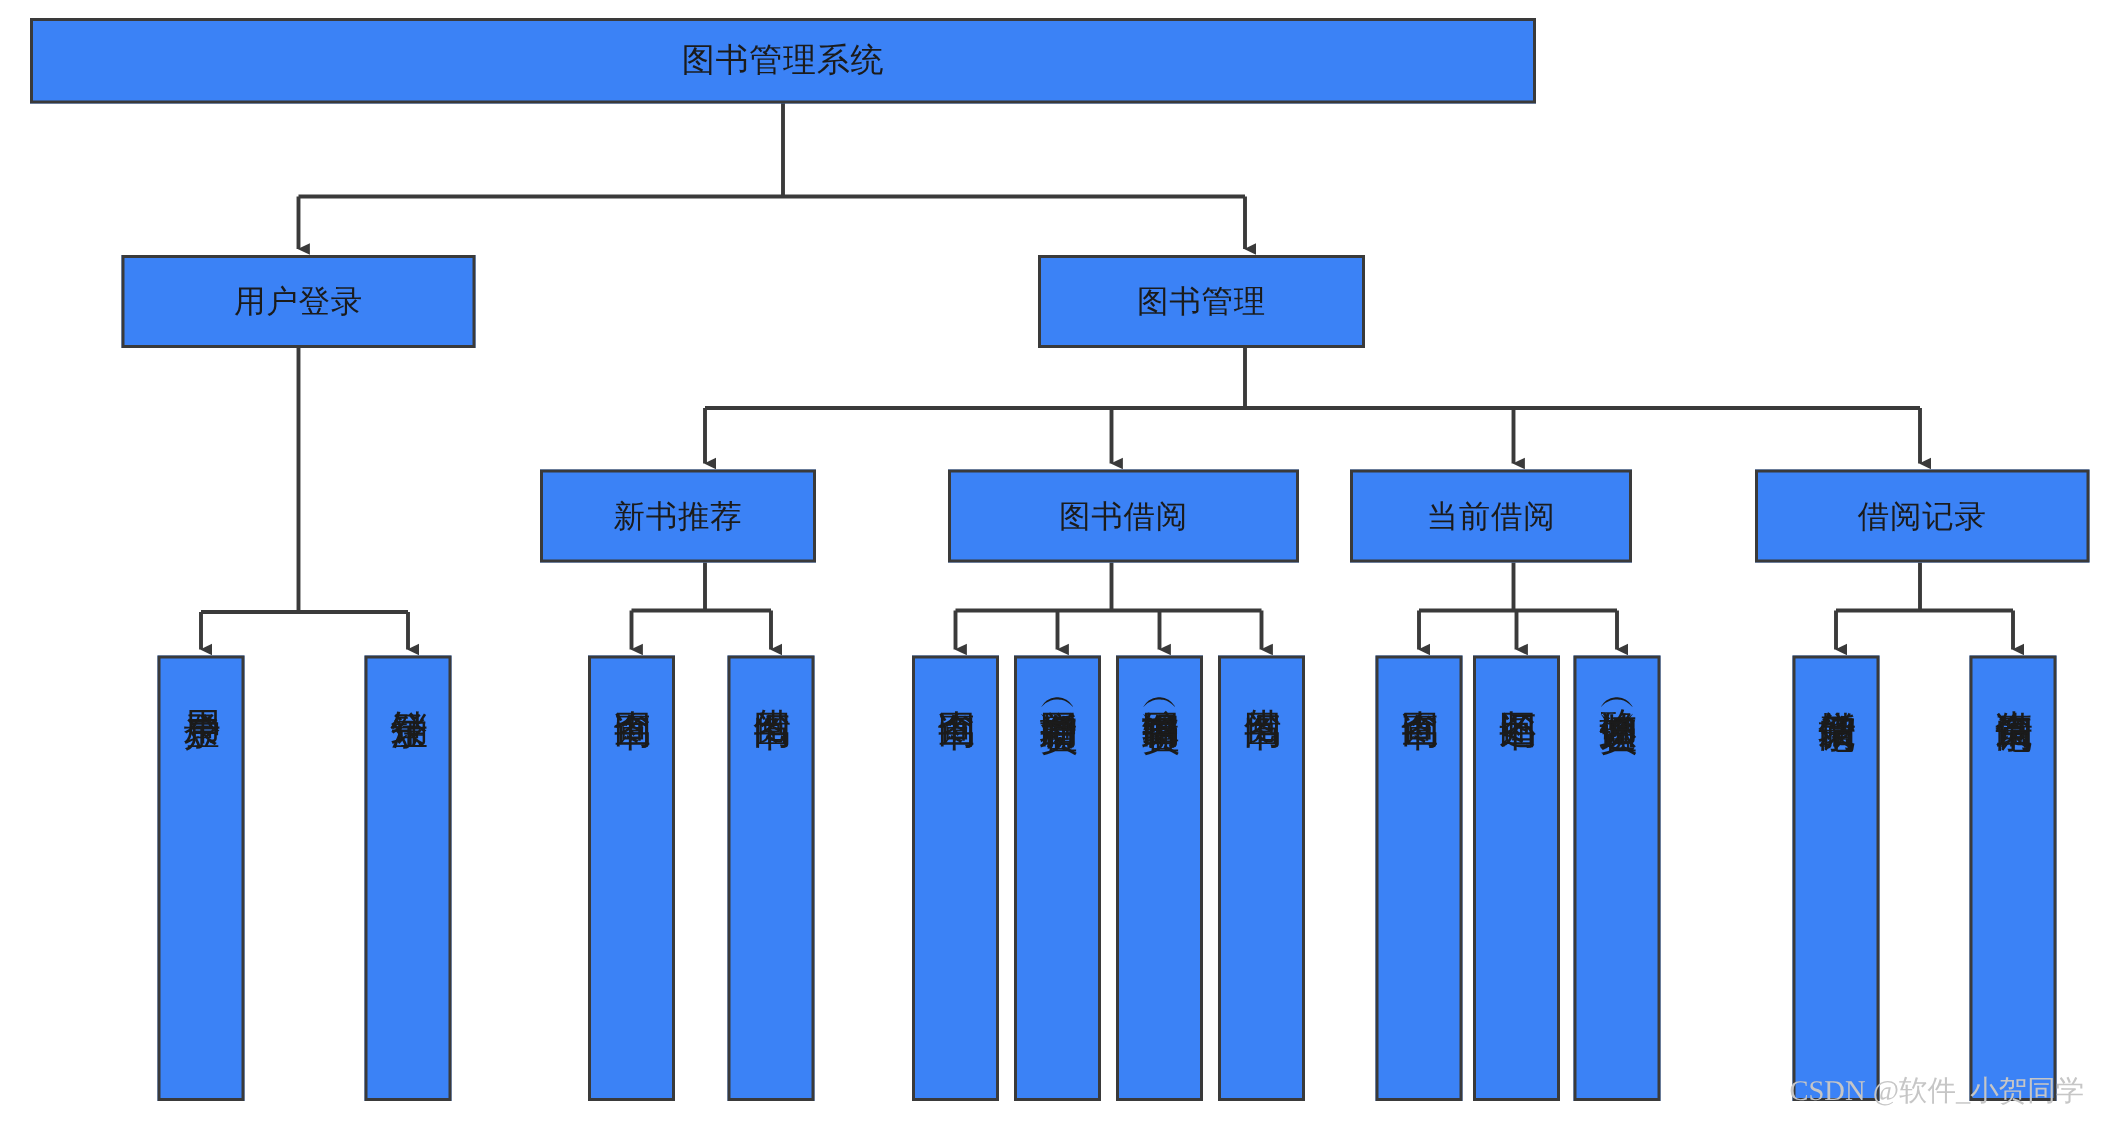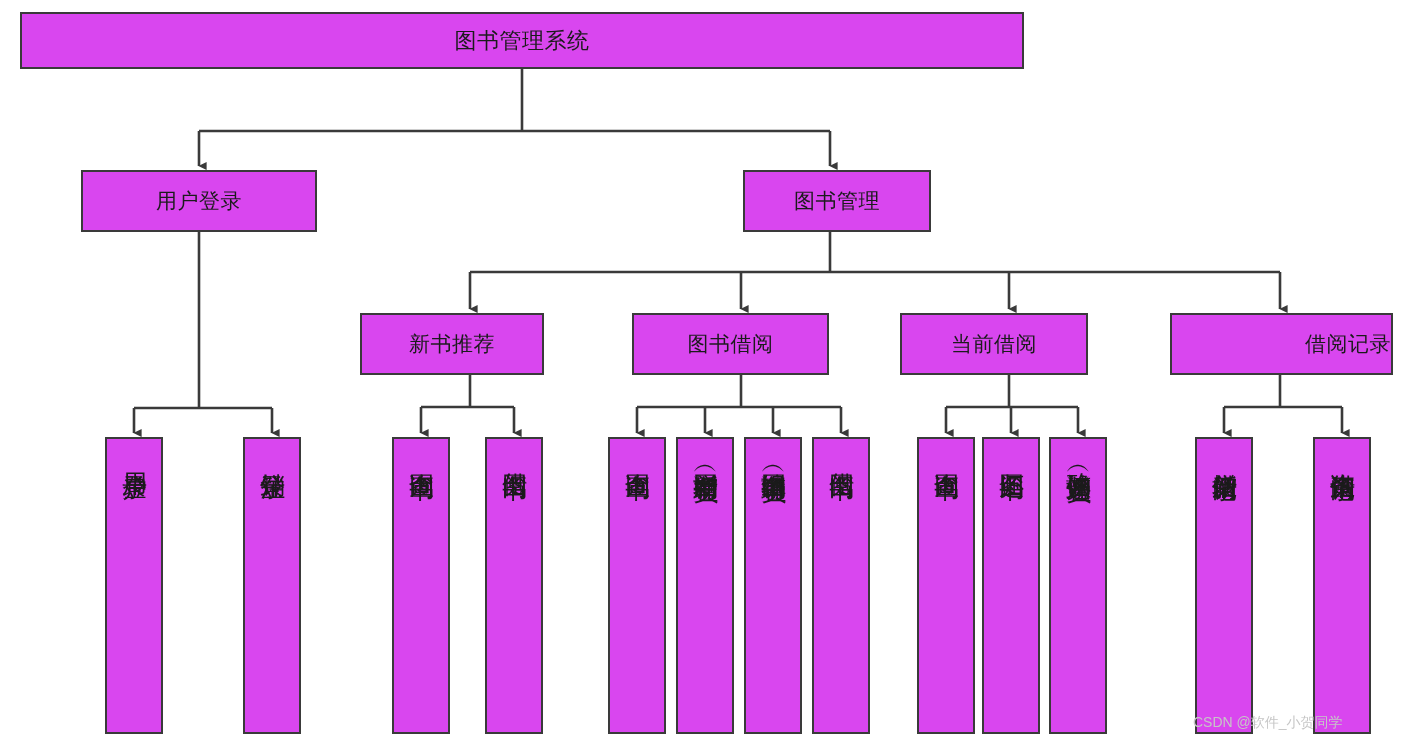--- a/index.html
+++ b/index.html
@@ -22,21 +22,21 @@
     position: absolute;
     left: 0;
     top: 0;
     width: 1405px;
     height: 747px;
     pointer-events: none;
   }
   .node {
     position: absolute;
     box-sizing: border-box;
-    background: #d946ef;
+    background: #3b82f6;
     border: 2px solid #3a3a3a;
     display: flex;
     align-items: center;
     justify-content: center;
     color: #1b1b1b;
     z-index: 2;
   }
   .node-label {
     display: block;
     text-align: center;
@@ -58,25 +58,25 @@
   .v-node .node-label {
     writing-mode: vertical-rl;
     text-orientation: upright;
     font-size: 25px;
     line-height: 1.06;
     letter-spacing: 1px;
     max-height: 280px;
   }
   .watermark {
     position: absolute;
-    font-size: 14px;
+    font-size: 19px;
     color: #c6c6c6;
     white-space: nowrap;
     z-index: 3;
-    font-family: Liberation Sans, sans-serif;
+    font-family: Liberation Serif, serif;
   }
 </style>
 </head>
 <body>
 
 <div id="canvas">
 
   <svg id="edges" viewBox="0 0 1405 747" xmlns="http://www.w3.org/2000/svg">
     <defs>
       <marker id="arw" markerWidth="9" markerHeight="9" refX="4.5" refY="7.6" orient="auto" markerUnits="userSpaceOnUse">
@@ -127,34 +127,34 @@
     </g>
   </svg>
 
   <div class="node h-node" id="node-root" style="left:20px; top:12px; width:1004px; height:57px;">
     <span class="node-label">图书管理系统</span>
   </div>
 
   <div class="node h-node" style="left:81px; top:170px; width:236px; height:62px;">
     <span class="node-label">用户登录</span>
   </div>
-  <div class="node h-node" style="left:743px; top:170px; width:188px; height:62px;">
+  <div class="node h-node" style="left:692px; top:170px; width:218px; height:62px;">
     <span class="node-label">图书管理</span>
   </div>
 
   <div class="node h-node" style="left:360px; top:313px; width:184px; height:62px;">
     <span class="node-label">新书推荐</span>
   </div>
-  <div class="node h-node" style="left:632px; top:313px; width:197px; height:62px;">
+  <div class="node h-node" style="left:632px; top:313px; width:234px; height:62px;">
     <span class="node-label">图书借阅</span>
   </div>
   <div class="node h-node" style="left:900px; top:313px; width:188px; height:62px;">
     <span class="node-label">当前借阅</span>
   </div>
-  <div class="node h-node" style="left:1170px; top:313px; width:223px; height:62px;justify-content:flex-end;">
+  <div class="node h-node" style="left:1170px; top:313px; width:223px; height:62px;">
     <span class="node-label">借阅记录</span>
   </div>
 
   <div class="node v-node" style="left:105px; top:437px; width:58px; height:297px;">
     <span class="node-label">用户登录</span>
   </div>
   <div class="node v-node" style="left:243px; top:437px; width:58px; height:297px;">
     <span class="node-label">注销登录</span>
   </div>
 

